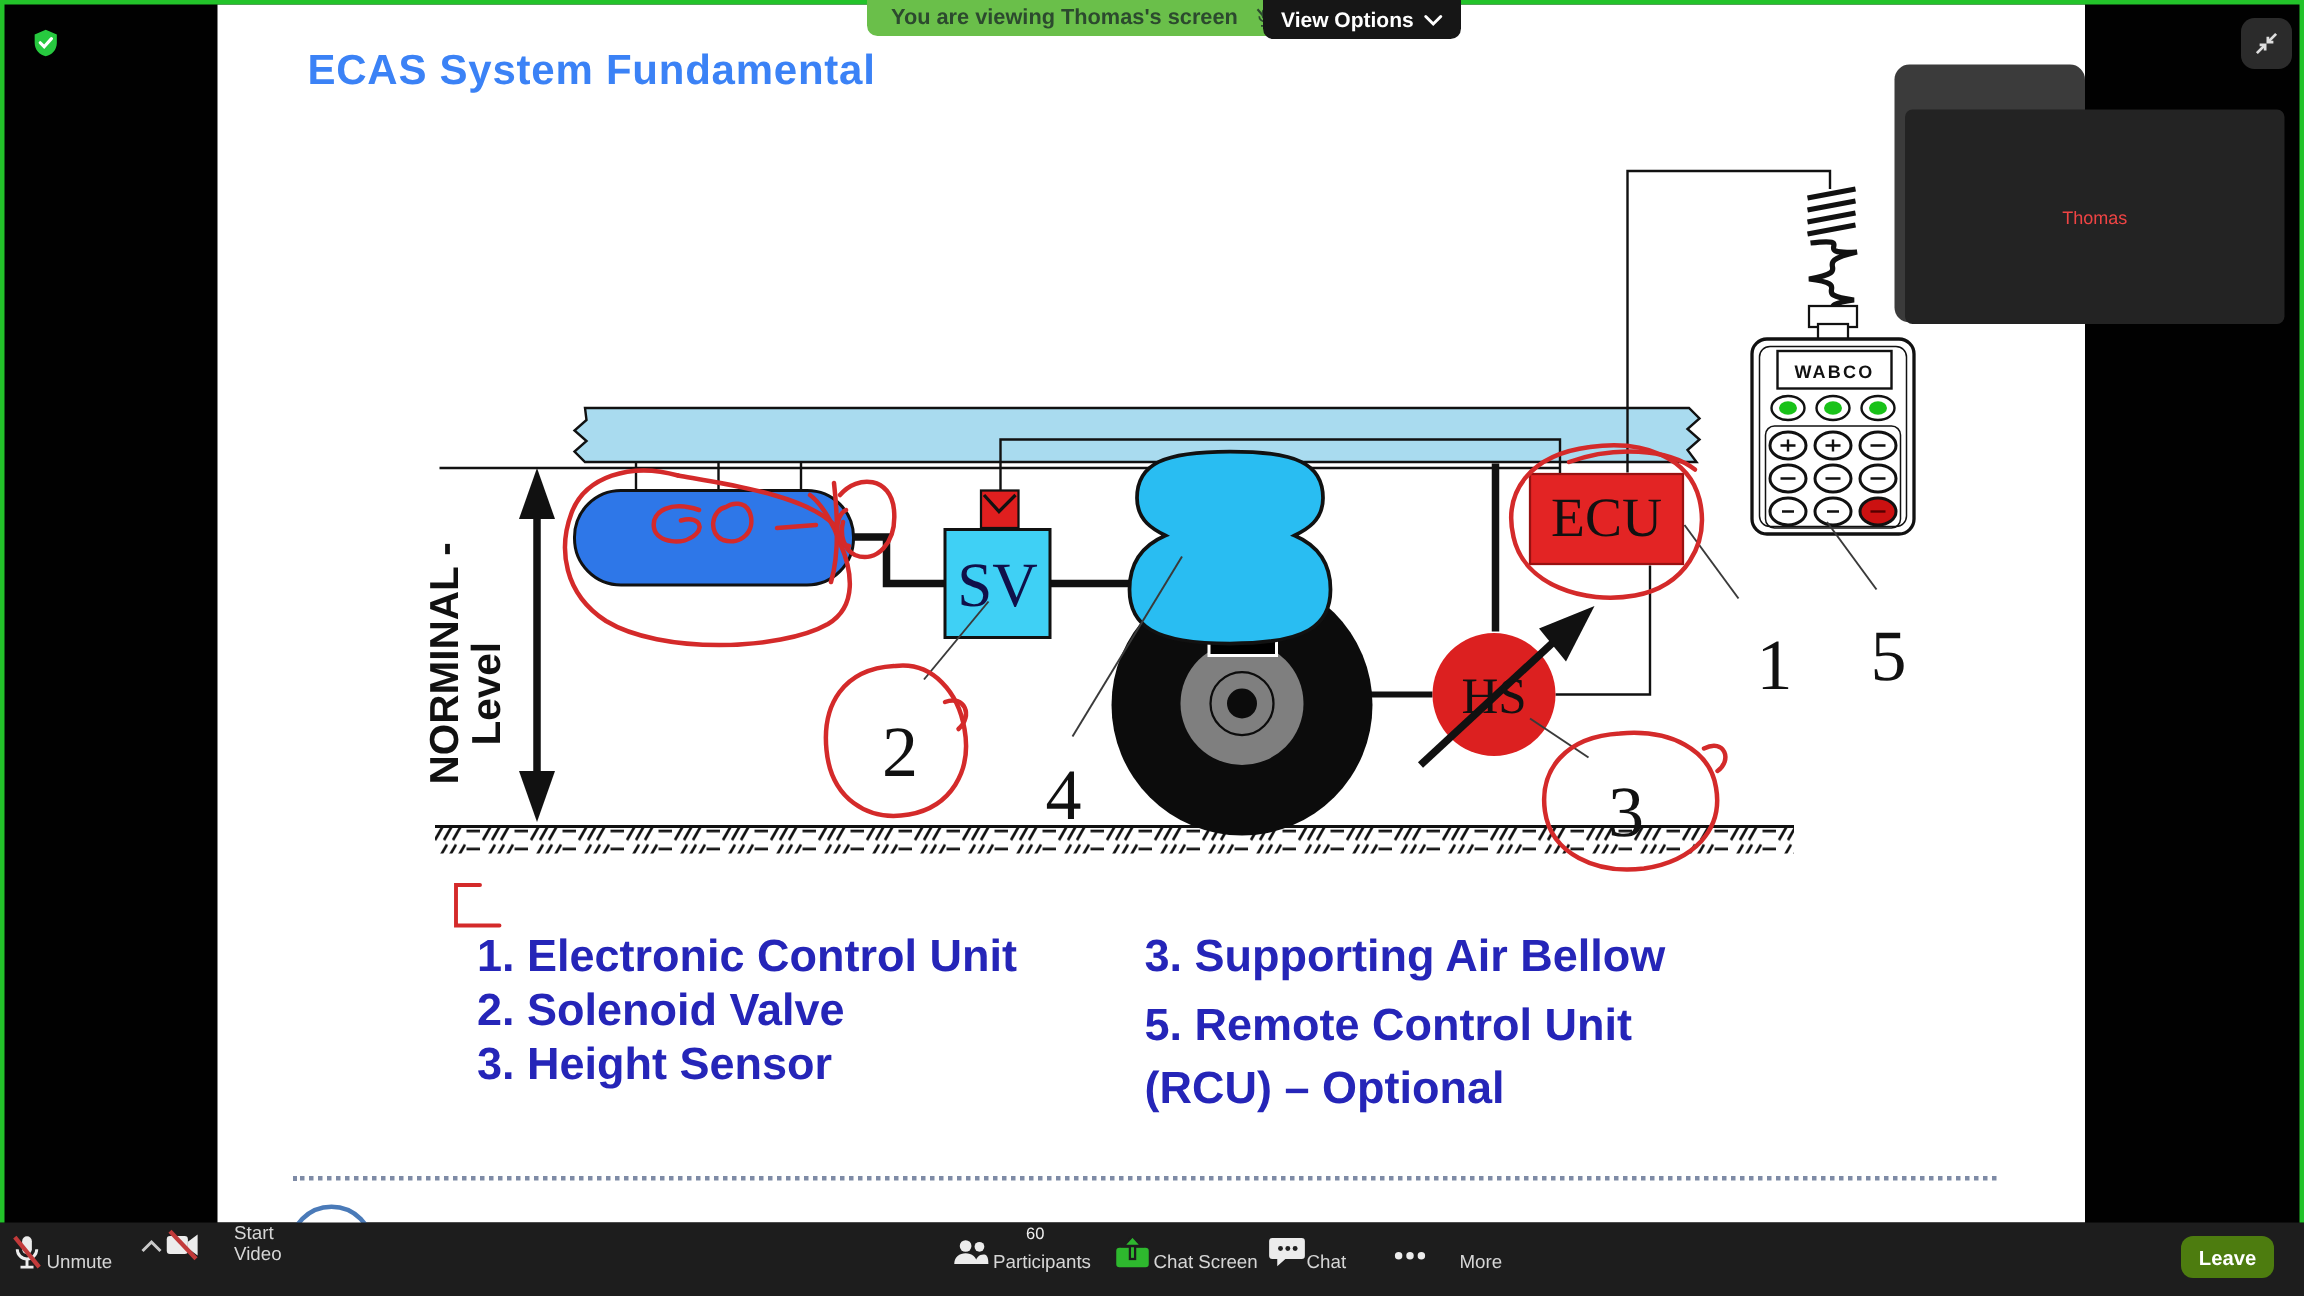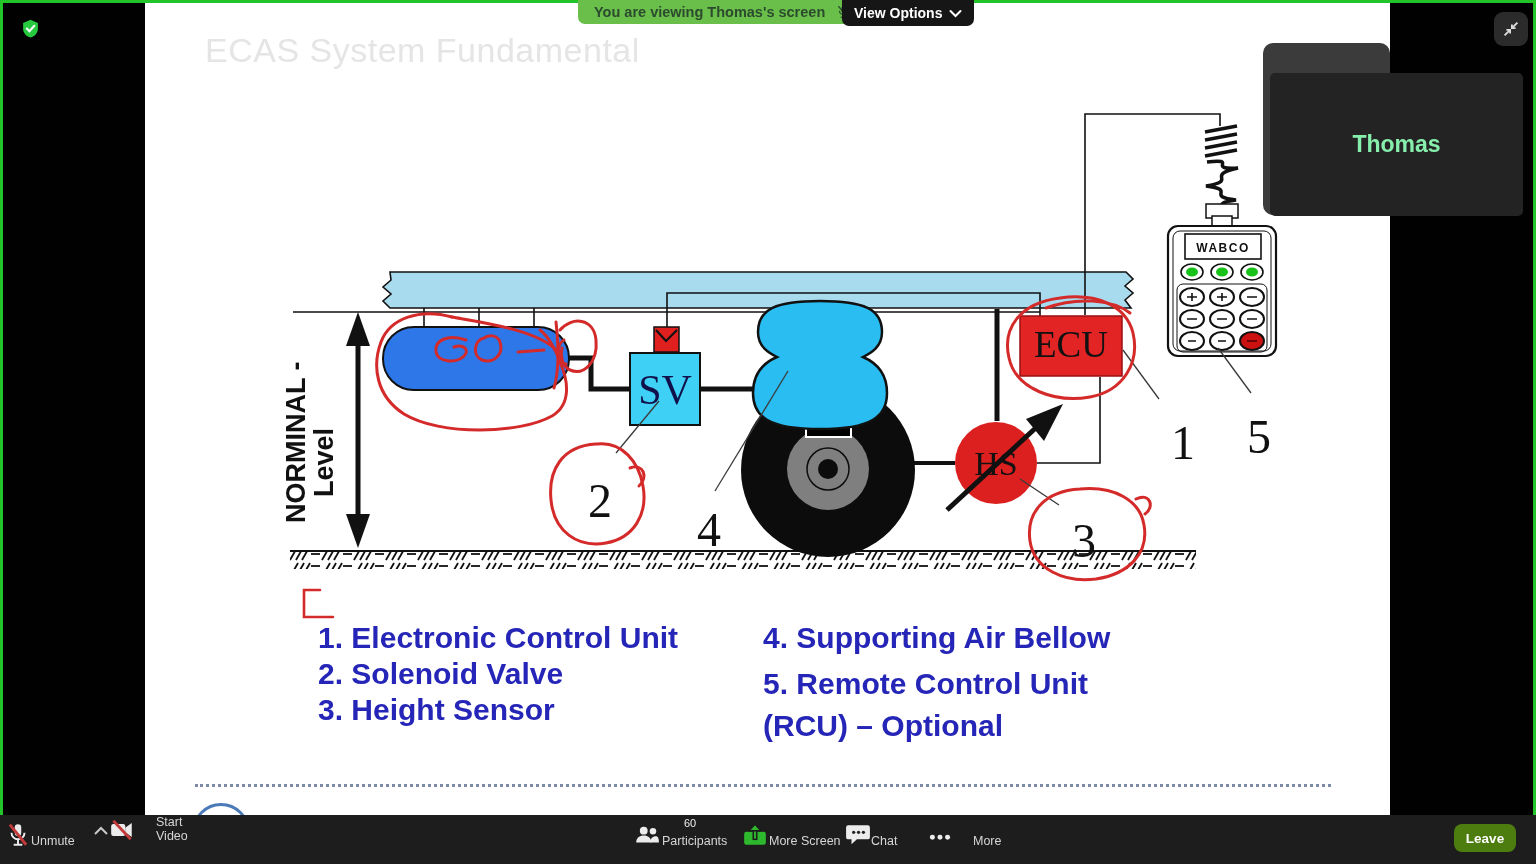--- a/index.html
+++ b/index.html
@@ -16,23 +16,23 @@
   .viewopts{top:0;left:842px;height:24px;background:#161616;color:#fff;font-size:14px;
             font-weight:700;display:flex;align-items:center;gap:7px;padding:1px 12px;
             border-radius:0 0 7px 7px;z-index:70;cursor:pointer;}
   .shield{left:21px;top:19px;z-index:70;}
   .minbtn{left:1494px;top:12px;width:34px;height:34px;background:#2b2b2b;border-radius:9px;
           z-index:70;display:flex;align-items:center;justify-content:center;}
   .thumb-back{left:1263px;top:43px;width:127px;height:172px;background:#3b3b3b;
               border-radius:10px;z-index:30;}
   .thumb{left:1270px;top:73px;width:253px;height:143px;background:#232323;border-radius:5px;
          z-index:31;display:flex;align-items:center;justify-content:center;}
-  .thumb span{color:#86efac;font-size:23px;font-weight:700;}
+  .thumb span{color:#ef4444;font-size:12px;font-weight:400;}
   
-  .title{left:205px;top:31px;font-size:34px;font-weight:400;color:#e5e5e5;z-index:4;
+  .title{left:205px;top:31px;font-size:28px;font-weight:700;color:#3b82f6;z-index:4;
          letter-spacing:.5px;}
   .legend{z-index:4;font-weight:700;color:#2525b8;font-size:30px;white-space:nowrap;margin-top:24px;}
   .dotted{left:195px;top:784px;width:1136px;border-top:3px dotted #7e8ba6;z-index:4;}
   .arc{left:192px;top:803px;width:52px;height:52px;border:3px solid #4a7ab8;
        border-radius:50%;z-index:5;background:#fff;}
   svg.diagram{left:0;top:0;z-index:10;pointer-events:none;}
   
   .toolbar{left:0;top:815px;width:1536px;height:49px;background:#1d1d1d;z-index:50;}
   .tb-item{position:absolute;display:flex;flex-direction:row;align-items:flex-end;
            color:#d6d6d6;font-size:12.5px;cursor:pointer;}
@@ -86,21 +86,21 @@
 
 <div class="abs thumb-back"></div>
 <div class="abs thumb">
   <span>Thomas</span>
 </div>
 
 <div class="abs title">ECAS System Fundamental</div>
 <div class="abs legend" style="left:318px;top:597px;">1. Electronic Control Unit</div>
 <div class="abs legend" style="left:318px;top:633px;">2. Solenoid Valve</div>
 <div class="abs legend" style="left:318px;top:669px;">3. Height Sensor</div>
-<div class="abs legend" style="left:763px;top:597px;">4. Supporting Air Bellow</div>
+<div class="abs legend" style="left:763px;top:597px;">3. Supporting Air Bellow</div>
 <div class="abs legend" style="left:763px;top:643px;">5. Remote Control Unit</div>
 <div class="abs legend" style="left:763px;top:685px;">(RCU) – Optional</div>
 <div class="abs dotted"></div>
 <div class="abs arc"></div>
 
 <svg class="abs diagram" width="1536" height="815" viewBox="0 0 1536 815">
   <defs>
     <pattern id="ground" width="32" height="17" patternUnits="userSpaceOnUse">
       <line x1="2" y1="16" x2="10" y2="2" stroke="#111" stroke-width="1.8"></line>
       <line x1="8" y1="16" x2="16" y2="2" stroke="#111" stroke-width="1.8"></line>
@@ -267,21 +267,21 @@
     <span>Participants</span>
   </div>
   <div class="tb-item" style="left:741px;top:6px;width:100px;">
     <span class="ic">
         <svg width="28" height="26" viewBox="0 0 24 24">
       <rect x="2" y="9" width="20" height="12" rx="2" fill="#2eb82e"></rect>
       <rect x="10.4" y="4" width="3.2" height="12" fill="#2eb82e" stroke="#1d1d1d" stroke-width="1.4"></rect>
       <polygon points="6.5,8 12,2 17.5,8" fill="#2eb82e" stroke="#1d1d1d" stroke-width="1.4"></polygon>
     </svg>
       </span>
-    <span>More Screen</span>
+    <span>Chat Screen</span>
   </div>
   <div class="tb-item" style="left:845px;top:6px;width:70px;">
     <span class="ic">
         <svg width="26" height="26" viewBox="0 0 24 24">
       <path d="M3,4 h18 a2,2 0 0 1 2,2 v9 a2,2 0 0 1 -2,2 h-10 l-5,4.5 v-4.5 h-3 a2,2 0 0 1 -2,-2 v-9 a2,2 0 0 1 2,-2 Z" fill="#ececec" transform="translate(0,-1)"></path>
       <circle cx="8" cy="9.5" r="1.5" fill="#222"></circle>
           <circle cx="12.5" cy="9.5" r="1.5" fill="#222"></circle>
           <circle cx="17" cy="9.5" r="1.5" fill="#222"></circle>
     </svg>
       </span>

